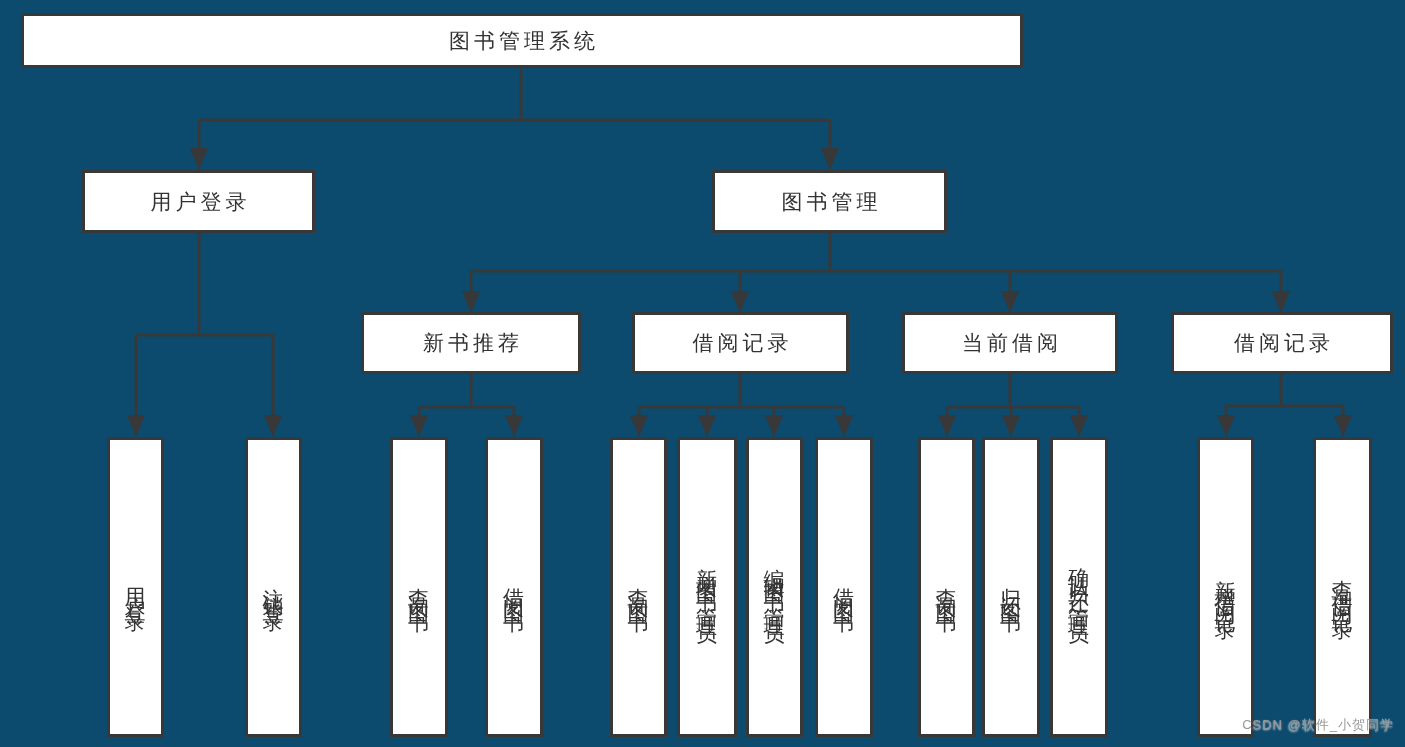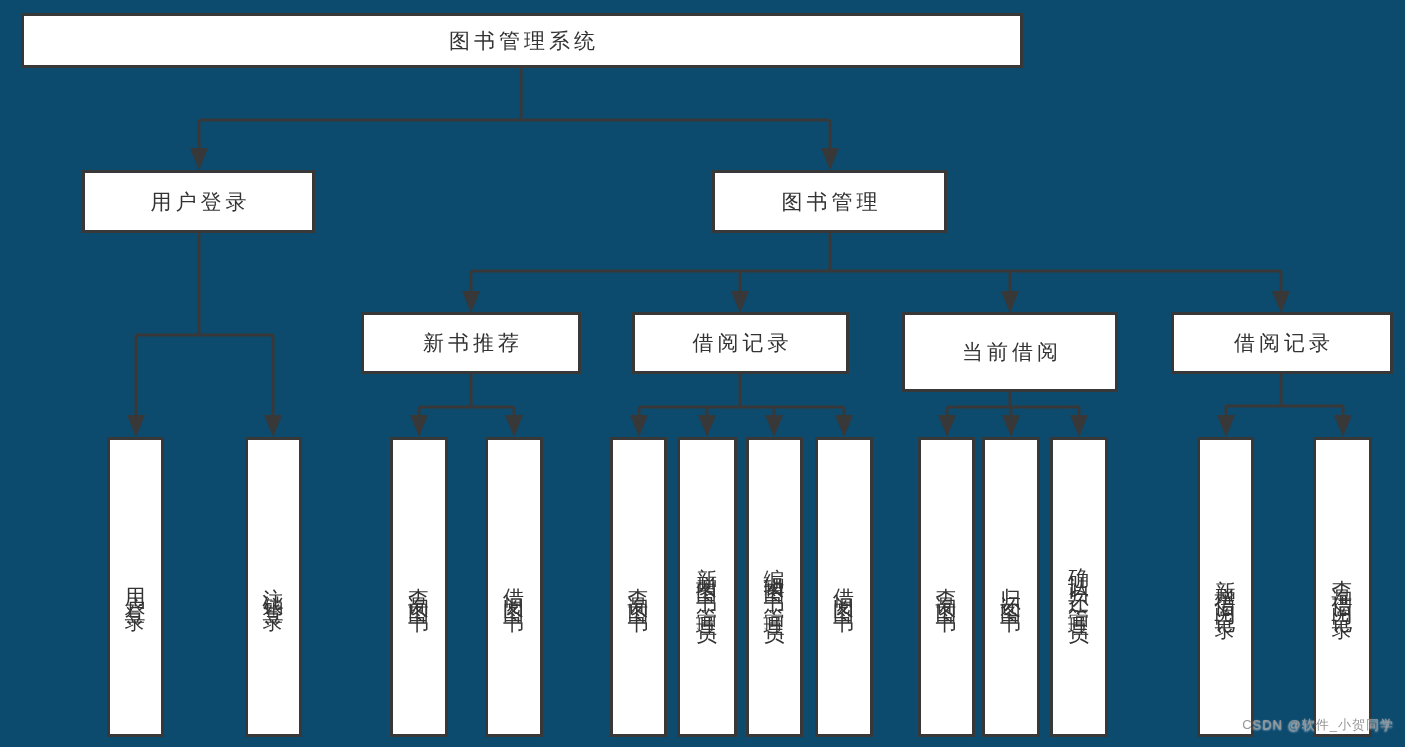--- a/index.html
+++ b/index.html
@@ -96,21 +96,21 @@
   <div class="node" style="left:361px;top:312px;width:220px;height:62px">
     <span class="h-label">新书推荐</span>
   </div>
 
   <div class="node" style="left:712px;top:170px;width:235px;height:63px">
     <span class="h-label">图书管理</span>
   </div>
   <div class="node" style="left:632px;top:312px;width:217px;height:62px">
     <span class="h-label">借阅记录</span>
   </div>
-  <div class="node" style="left:902px;top:312px;width:216px;height:80px">
+  <div class="node" style="left:902px;top:312px;width:216px;height:62px">
     <span class="h-label">当前借阅</span>
   </div>
   <div class="node" style="left:1171px;top:312px;width:222px;height:62px">
     <span class="h-label">借阅记录</span>
   </div>
 
   <div class="node leaf" style="left:107px;top:437px;width:57px;height:300px">
     <span class="v-label">用户登录</span>
   </div>
   <div class="node leaf" style="left:245px;top:437px;width:57px;height:300px">

